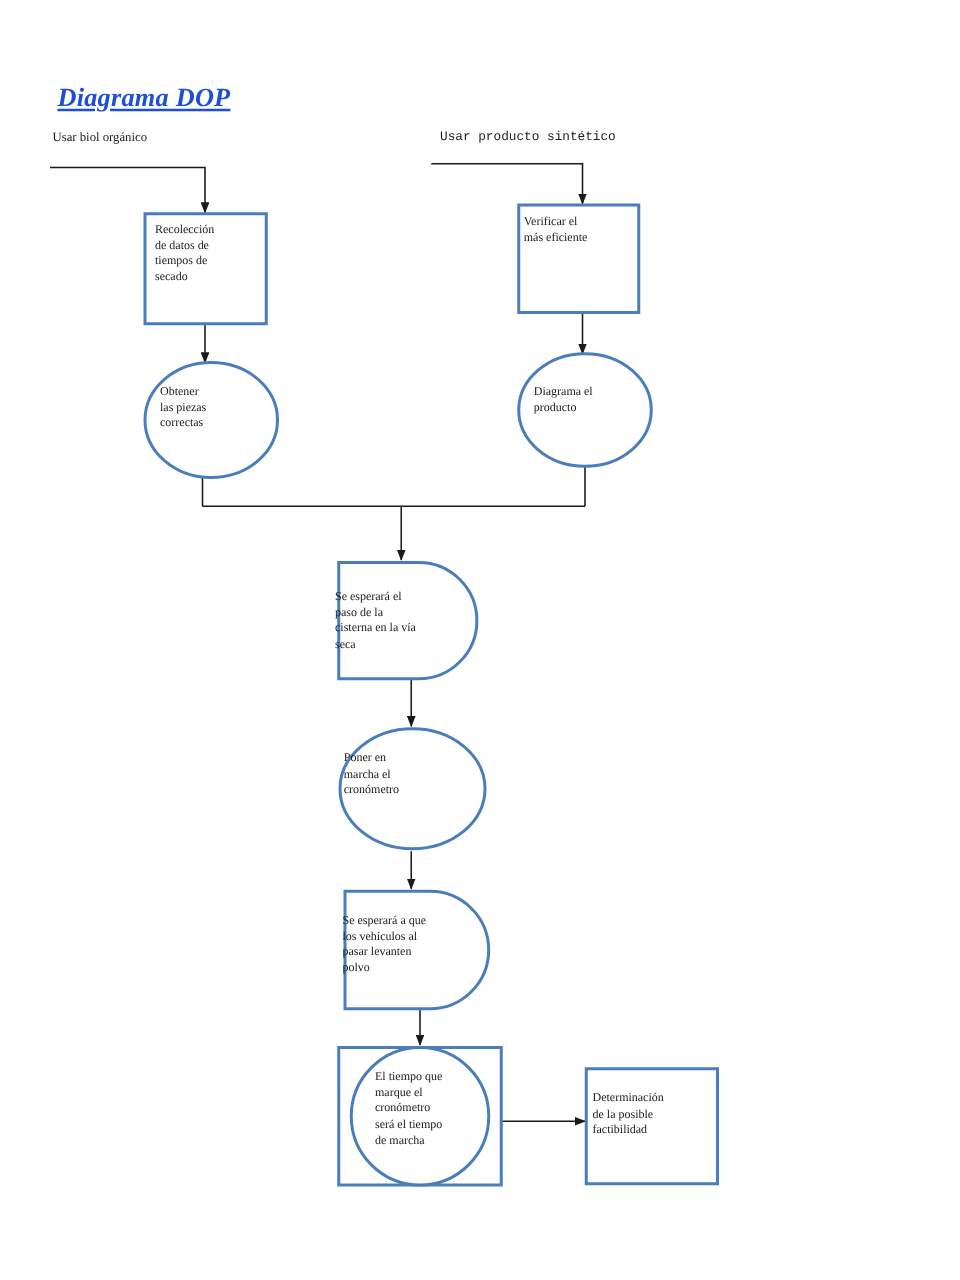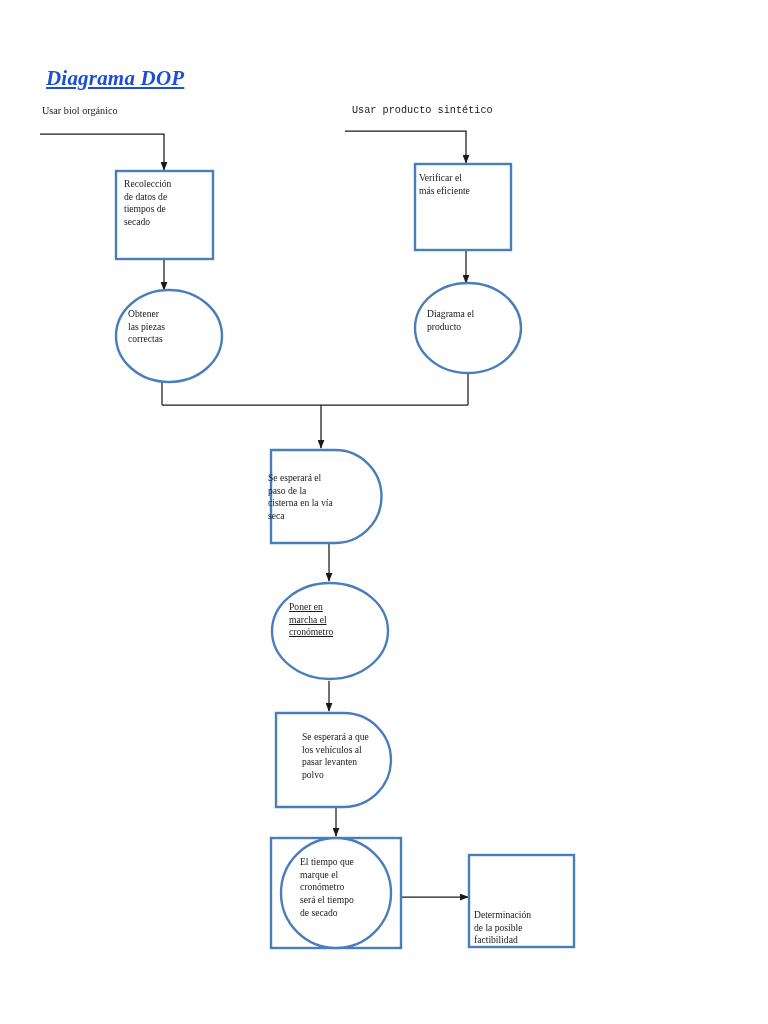--- a/index.html
+++ b/index.html
@@ -143,32 +143,32 @@
 correctas</div>
 
   <div class="node-label label-center" style="left:427px; top:308px; width:82px;">Diagrama el
 producto</div>
 
   <div class="node-label label-center" style="left:268px; top:472px; width:110px;">Se esperará el
 paso de la
 cisterna en la vía
 seca</div>
 
-  <div class="node-label label-center" style="left:289px; top:601px; width:82px;text-decoration:underline;">Poner en
+  <div class="node-label label-center" style="left:275px; top:601px; width:82px;">Poner en
 marcha el
 cronómetro</div>
 
-  <div class="node-label label-center" style="left:274px; top:731px; width:115px;margin-left:28px;">Se esperará a que
+  <div class="node-label label-center" style="left:274px; top:731px; width:115px;">Se esperará a que
 los vehículos al
 pasar levanten
 polvo</div>
 
   <div class="node-label label-left" style="left:300px; top:856px; width:86px;">El tiempo que
 marque el
 cronómetro
 será el tiempo
-de secado</div>
+de marcha</div>
 
-  <div class="node-label label-center" style="left:474px; top:873px; width:95px;margin-top:36px;">Determinación
+  <div class="node-label label-center" style="left:474px; top:873px; width:95px;">Determinación
 de la posible
 factibilidad</div>
 
 </div>
 
 </body></html>

